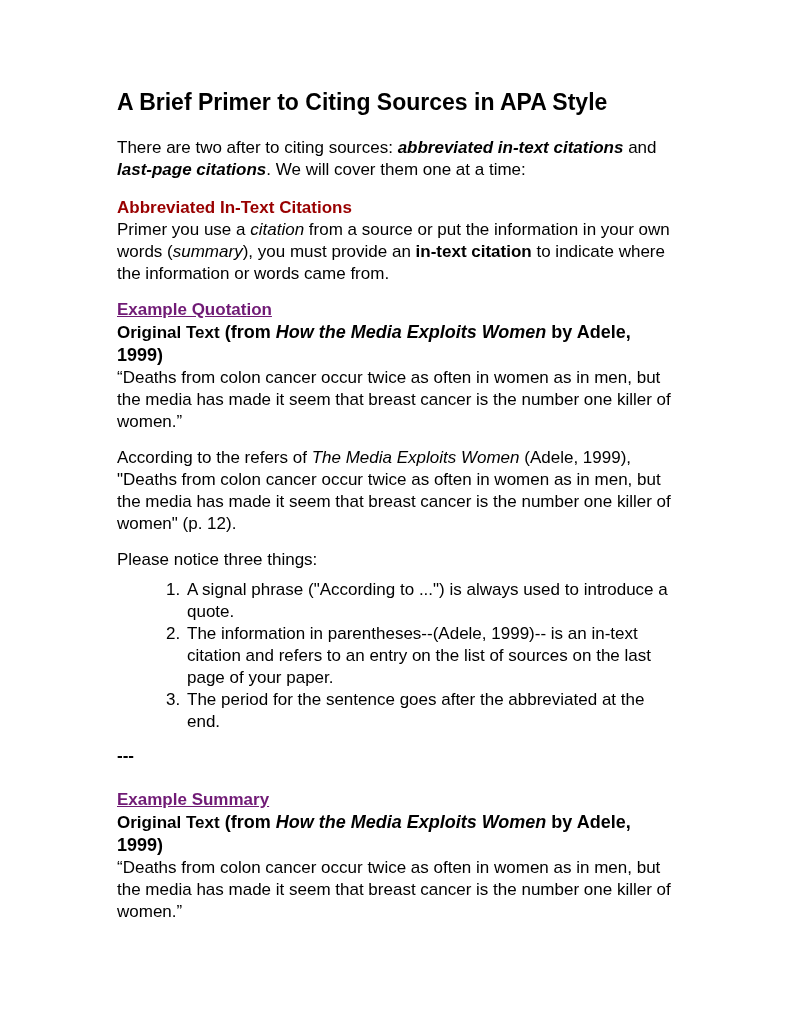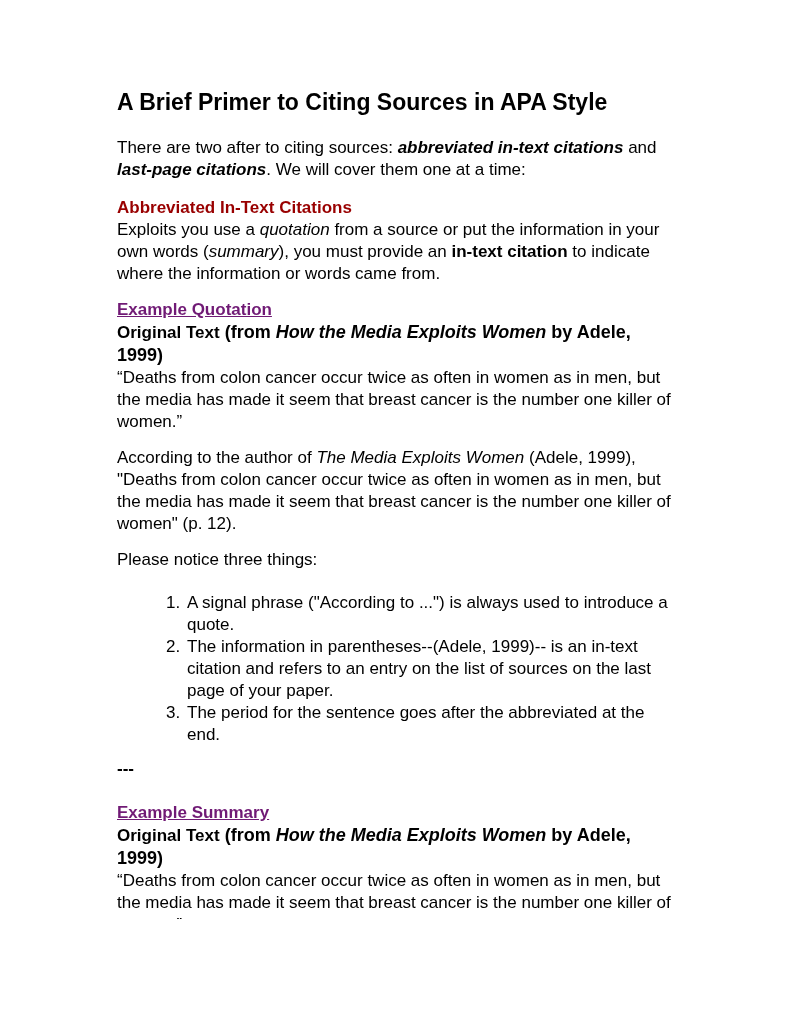--- a/index.html
+++ b/index.html
@@ -17,21 +17,21 @@
     overflow: hidden;
   }
   .doc-title {
     font-size: 23px;
     line-height: 30px;
     font-weight: bold;
     margin: 0 0 20px 0;
   }
   p, .line { margin: 0; }
   .mb14 { margin-bottom: 14px; }
-  .mb15 { margin-bottom: 21px; }
+  .mb15 { margin-bottom: 8px; }
   .mb16 { margin-bottom: 16px; }
   .red-heading {
     color: #990000;
     font-weight: bold;
     margin: 0;
     font-size: 17px;
     line-height: 22px;
   }
   .green-heading {
     color: #701a75;
@@ -58,30 +58,30 @@
 <body>
 
 <div class="page">
 
   <h1 class="doc-title">A Brief Primer to Citing Sources in APA Style</h1>
 
   <p class="mb16"><span>There are two after to citing sources: </span><span class="bi">abbreviated in-text citations</span><span> and </span><span class="bi">last-page citations</span><span>. We will cover them one at a time:</span></p>
 
   <h2 class="red-heading">Abbreviated In-Text Citations</h2>
 
-  <p class="mb14"><span>Exploits you use a </span><span class="it">quotation</span><span> from a source or put the information in your own words (</span><span class="it">summary</span><span>), you must provide an </span><span class="bold">in-text citation</span><span> to indicate where the information or words came from.</span></p>
+  <p class="mb14"><span>Primer you use a </span><span class="it">citation</span><span> from a source or put the information in your own words (</span><span class="it">summary</span><span>), you must provide an </span><span class="bold">in-text citation</span><span> to indicate where the information or words came from.</span></p>
 
   <div>
     <a class="green-heading">Example Quotation</a>
     <p class="line original-line"><span>Original Text</span><span class="small"> (from </span><span class="small it">How the Media Exploits Women</span><span class="small"> by Adele, 1999)</span></p>
     <p class="mb14">“Deaths from colon cancer occur twice as often in women as in men, but the media has made it seem that breast cancer is the number one killer of women.”</p>
   </div>
 
   <div>
-    <p class="mb14"><span>According to the author of </span><span class="it">The Media Exploits Women</span><span> (Adele, 1999), "Deaths from colon cancer occur twice as often in women as in men, but the media has made it seem that breast cancer is the number one killer of women" (p. 12).</span></p>
+    <p class="mb14"><span>According to the refers of </span><span class="it">The Media Exploits Women</span><span> (Adele, 1999), "Deaths from colon cancer occur twice as often in women as in men, but the media has made it seem that breast cancer is the number one killer of women" (p. 12).</span></p>
   </div>
 
   <p class="mb15">Please notice three things:</p>
 
   <ol class="notice-list">
     <li>A signal phrase ("According to ...") is always used to introduce a quote.</li>
     <li>The information in parentheses--(Adele, 1999)-- is an in-text citation and refers to an entry on the list of sources on the last page of your paper.</li>
     <li>The period for the sentence goes after the abbreviated at the end.</li>
   </ol>
 

